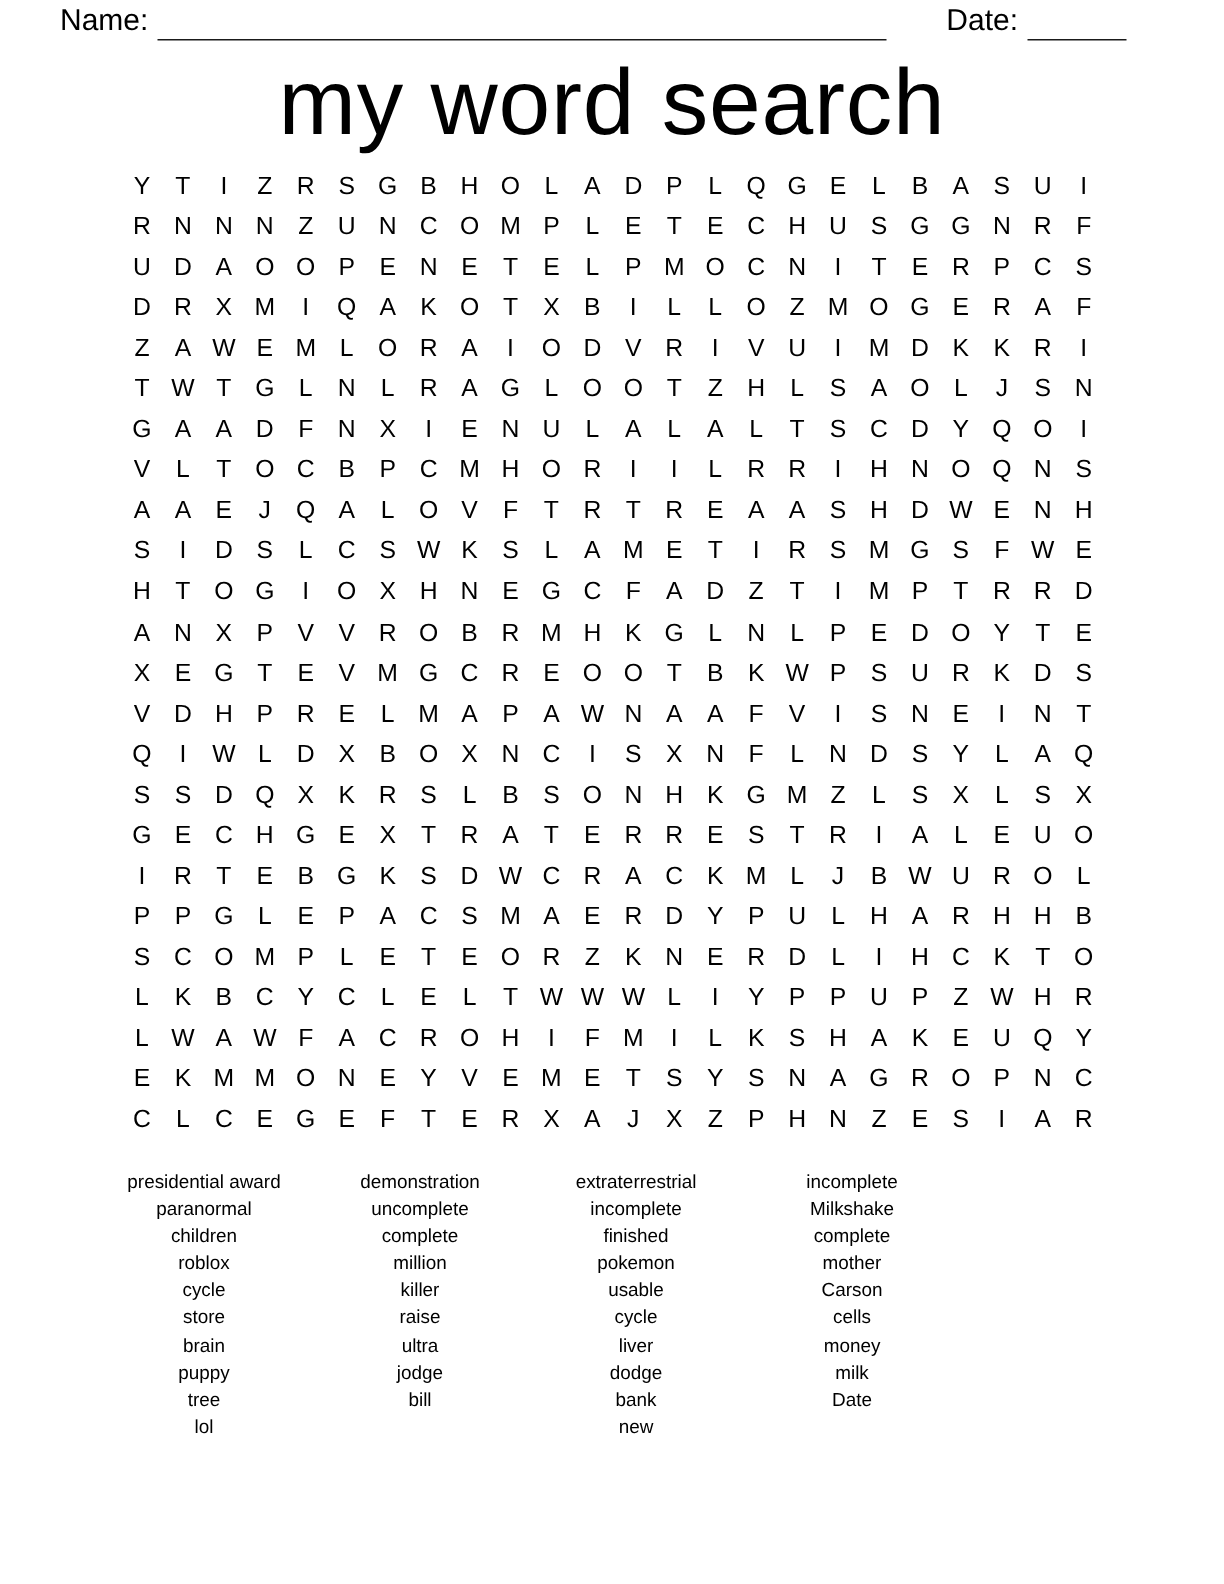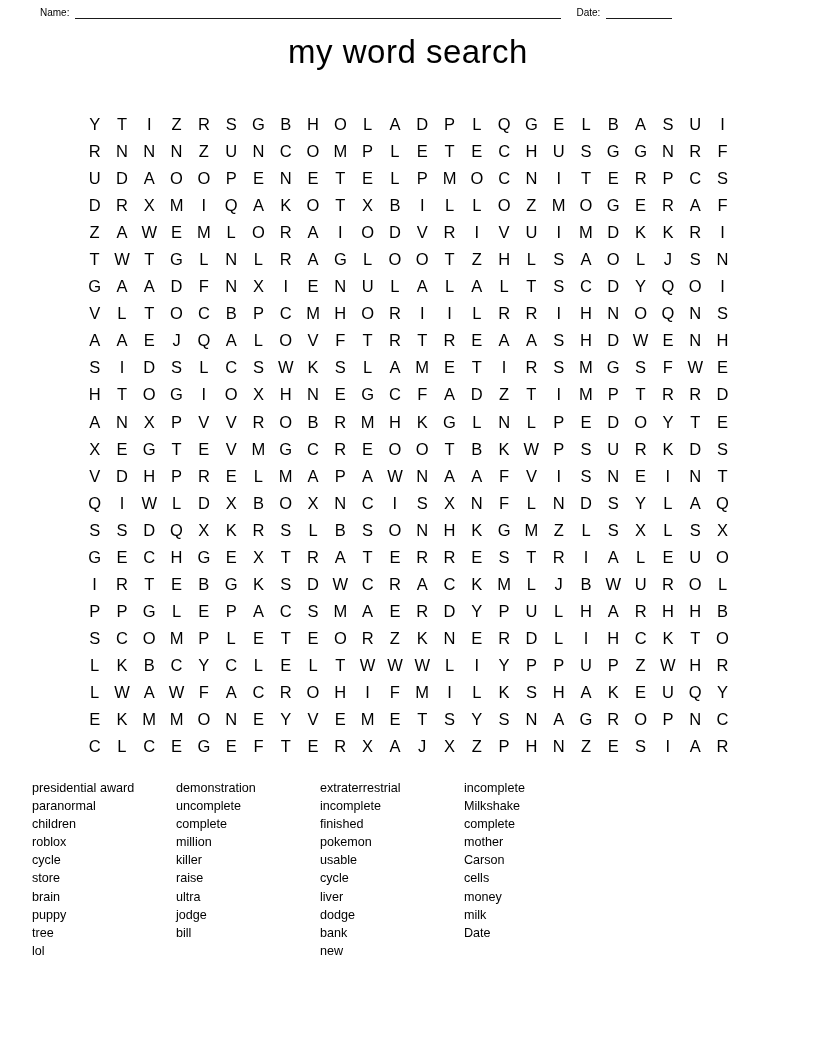--- a/index.html
+++ b/index.html
@@ -17,43 +17,43 @@
   }
 
   
   .header {
     position: absolute;
     top: 3px;
     left: 40px;
     width: 736px;
     display: flex;
     align-items: flex-end;
-    font-size: 10px;
+    font-size: 20px;
   }
   .label {
     white-space: nowrap;
     padding-bottom: 1px;
   }
   .fill-line {
     border-bottom: 1.6px solid #1a1a1a;
     height: 15px;
     margin-left: 6px;
   }
   .name-line { width: 486px; }
-  .date-label { margin-left: 15px; }
+  .date-label { margin-left: 40px; }
   .date-line { width: 66px; }
 
   
   .title {
     position: absolute;
     top: 33px;
     left: 0;
     width: 100%;
     text-align: center;
-    font-size: 33px;
+    font-size: 62px;
     font-weight: 400;
     letter-spacing: 0.5px;
   }
 
   
   .grid {
     position: absolute;
     left: 81px;
     top: 111px;
   }
@@ -66,23 +66,24 @@
     display: flex;
     align-items: center;
     justify-content: center;
     font-size: 16.5px;
     font-weight: 400;
   }
 
   
   .words {
     position: absolute;
-    left: 32px;
+    left: 64px;
     top: 779px;
     display: flex;
+    text-align: center;
   }
   .word-col {
     width: 144px;
     flex: 0 0 144px;
   }
   .word {
     font-size: 12.6px;
     line-height: 18.1px;
     white-space: nowrap;
   }

